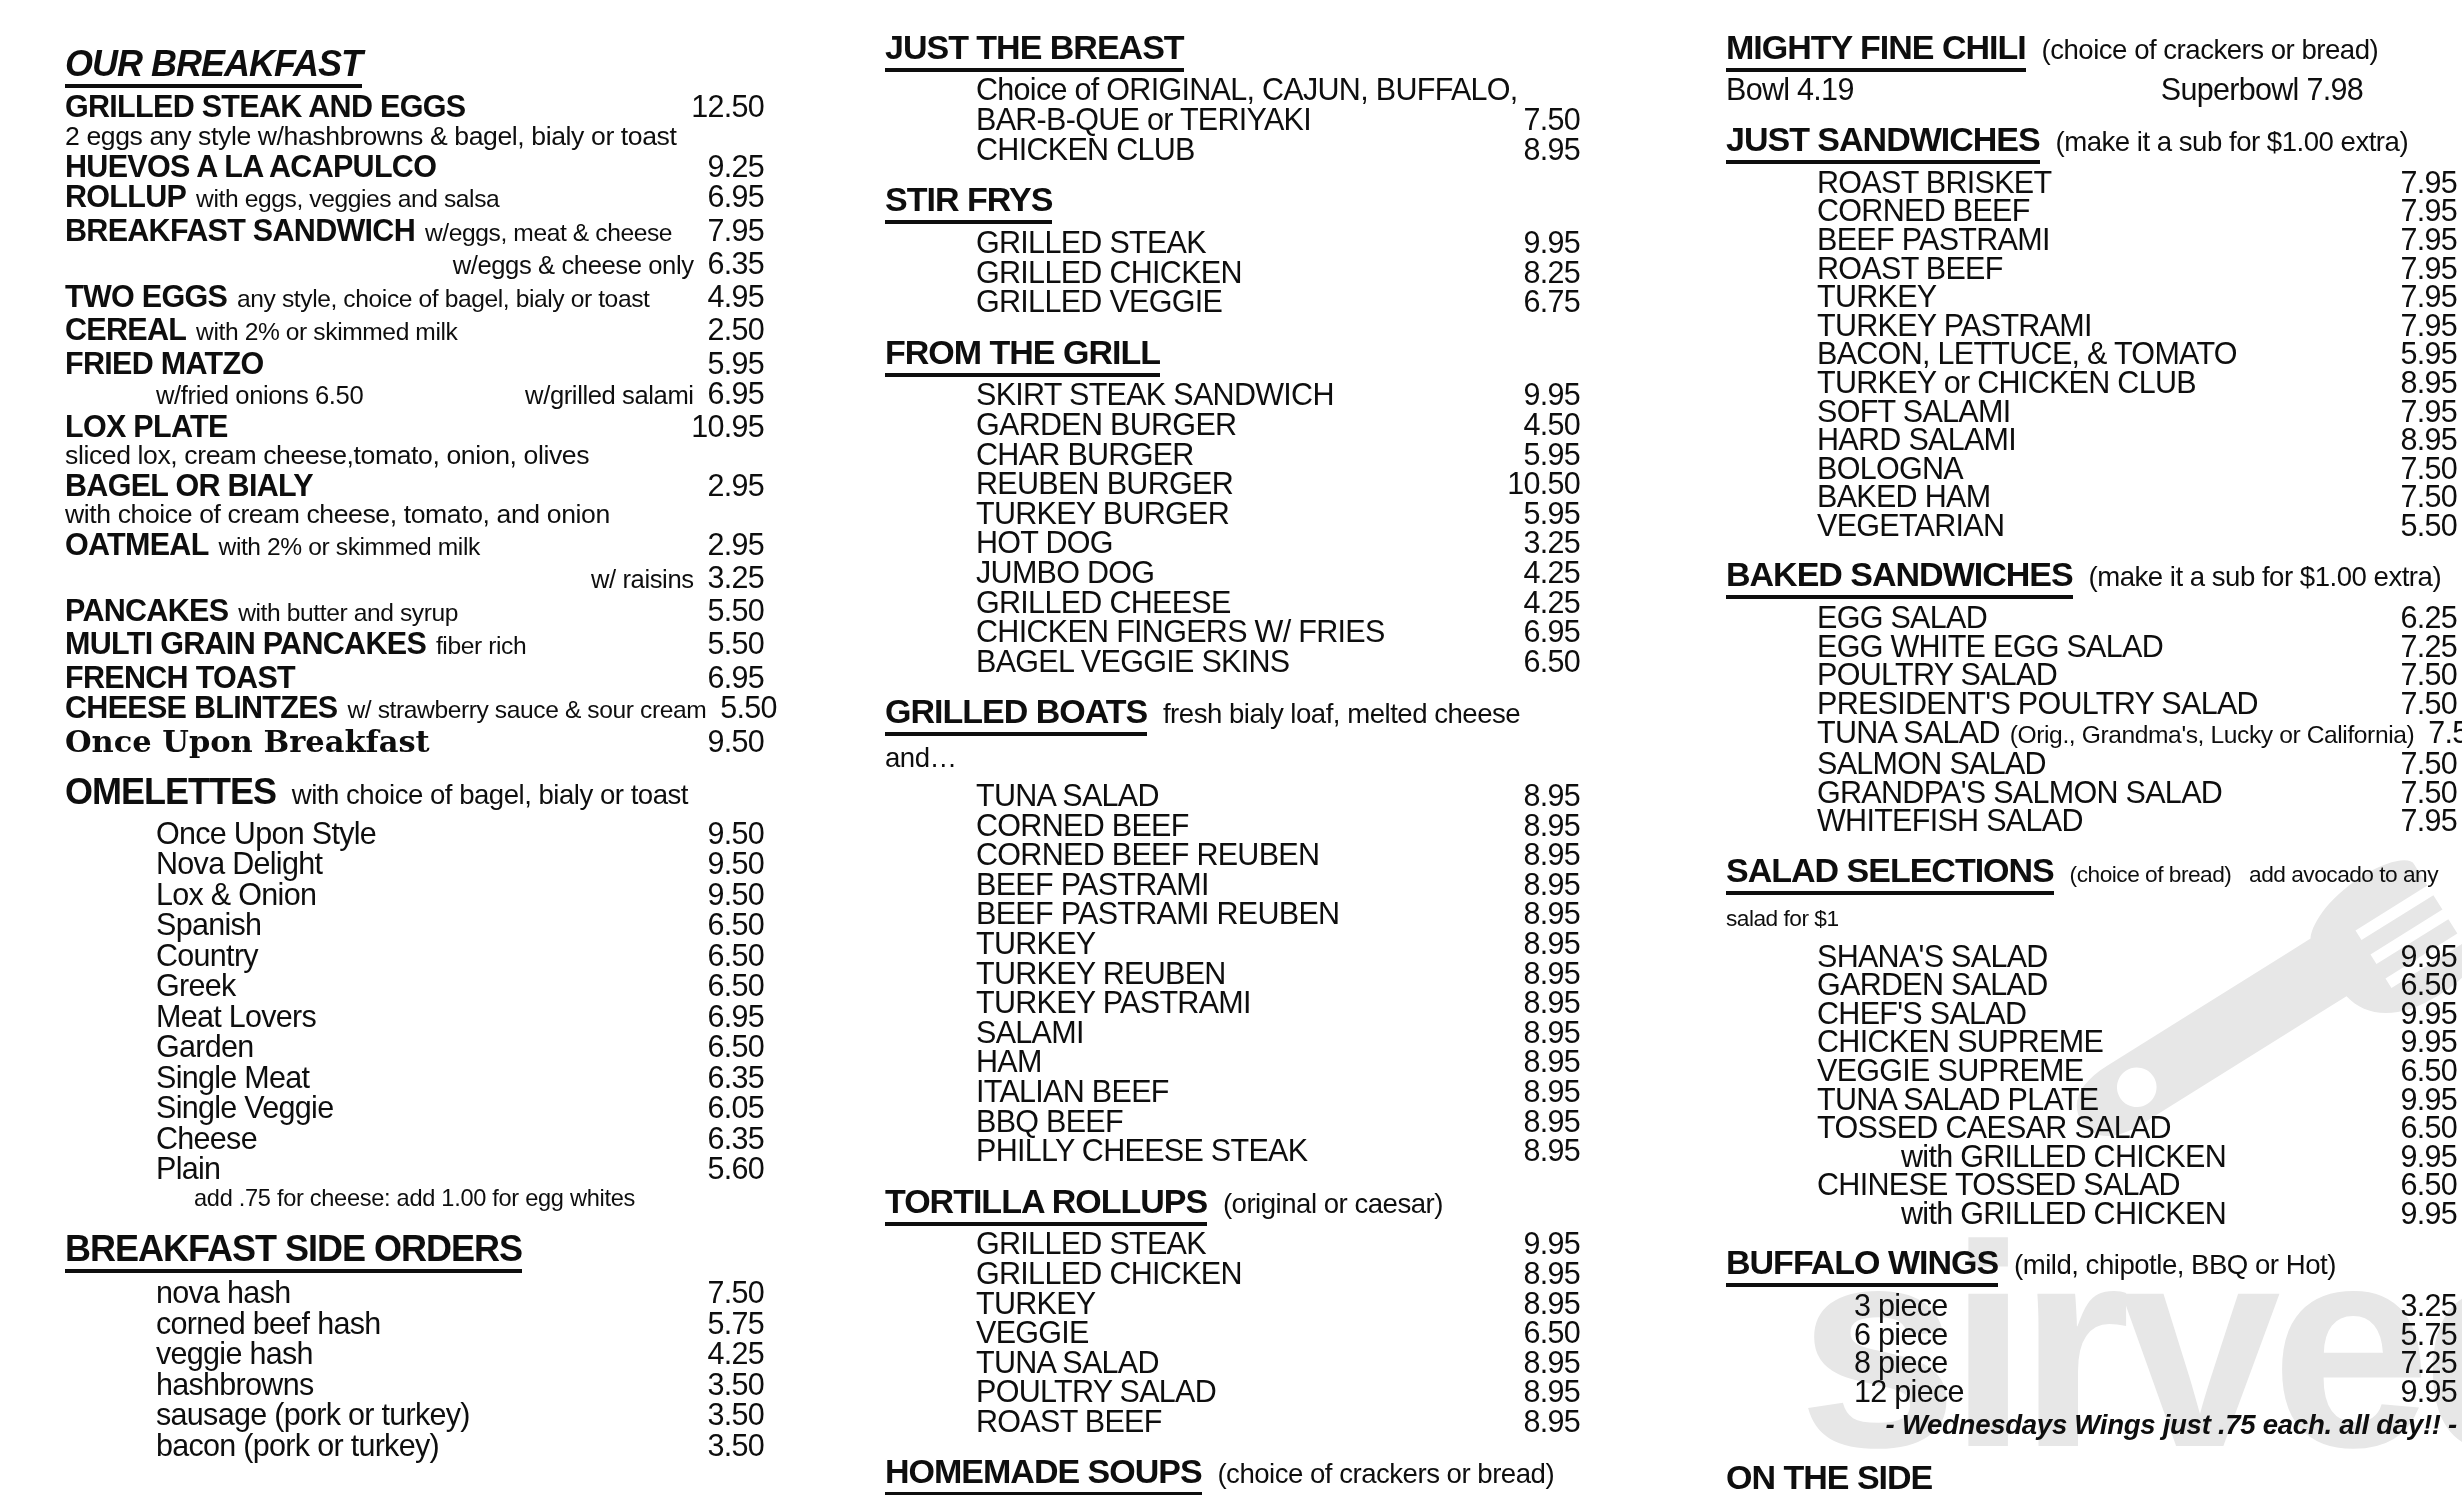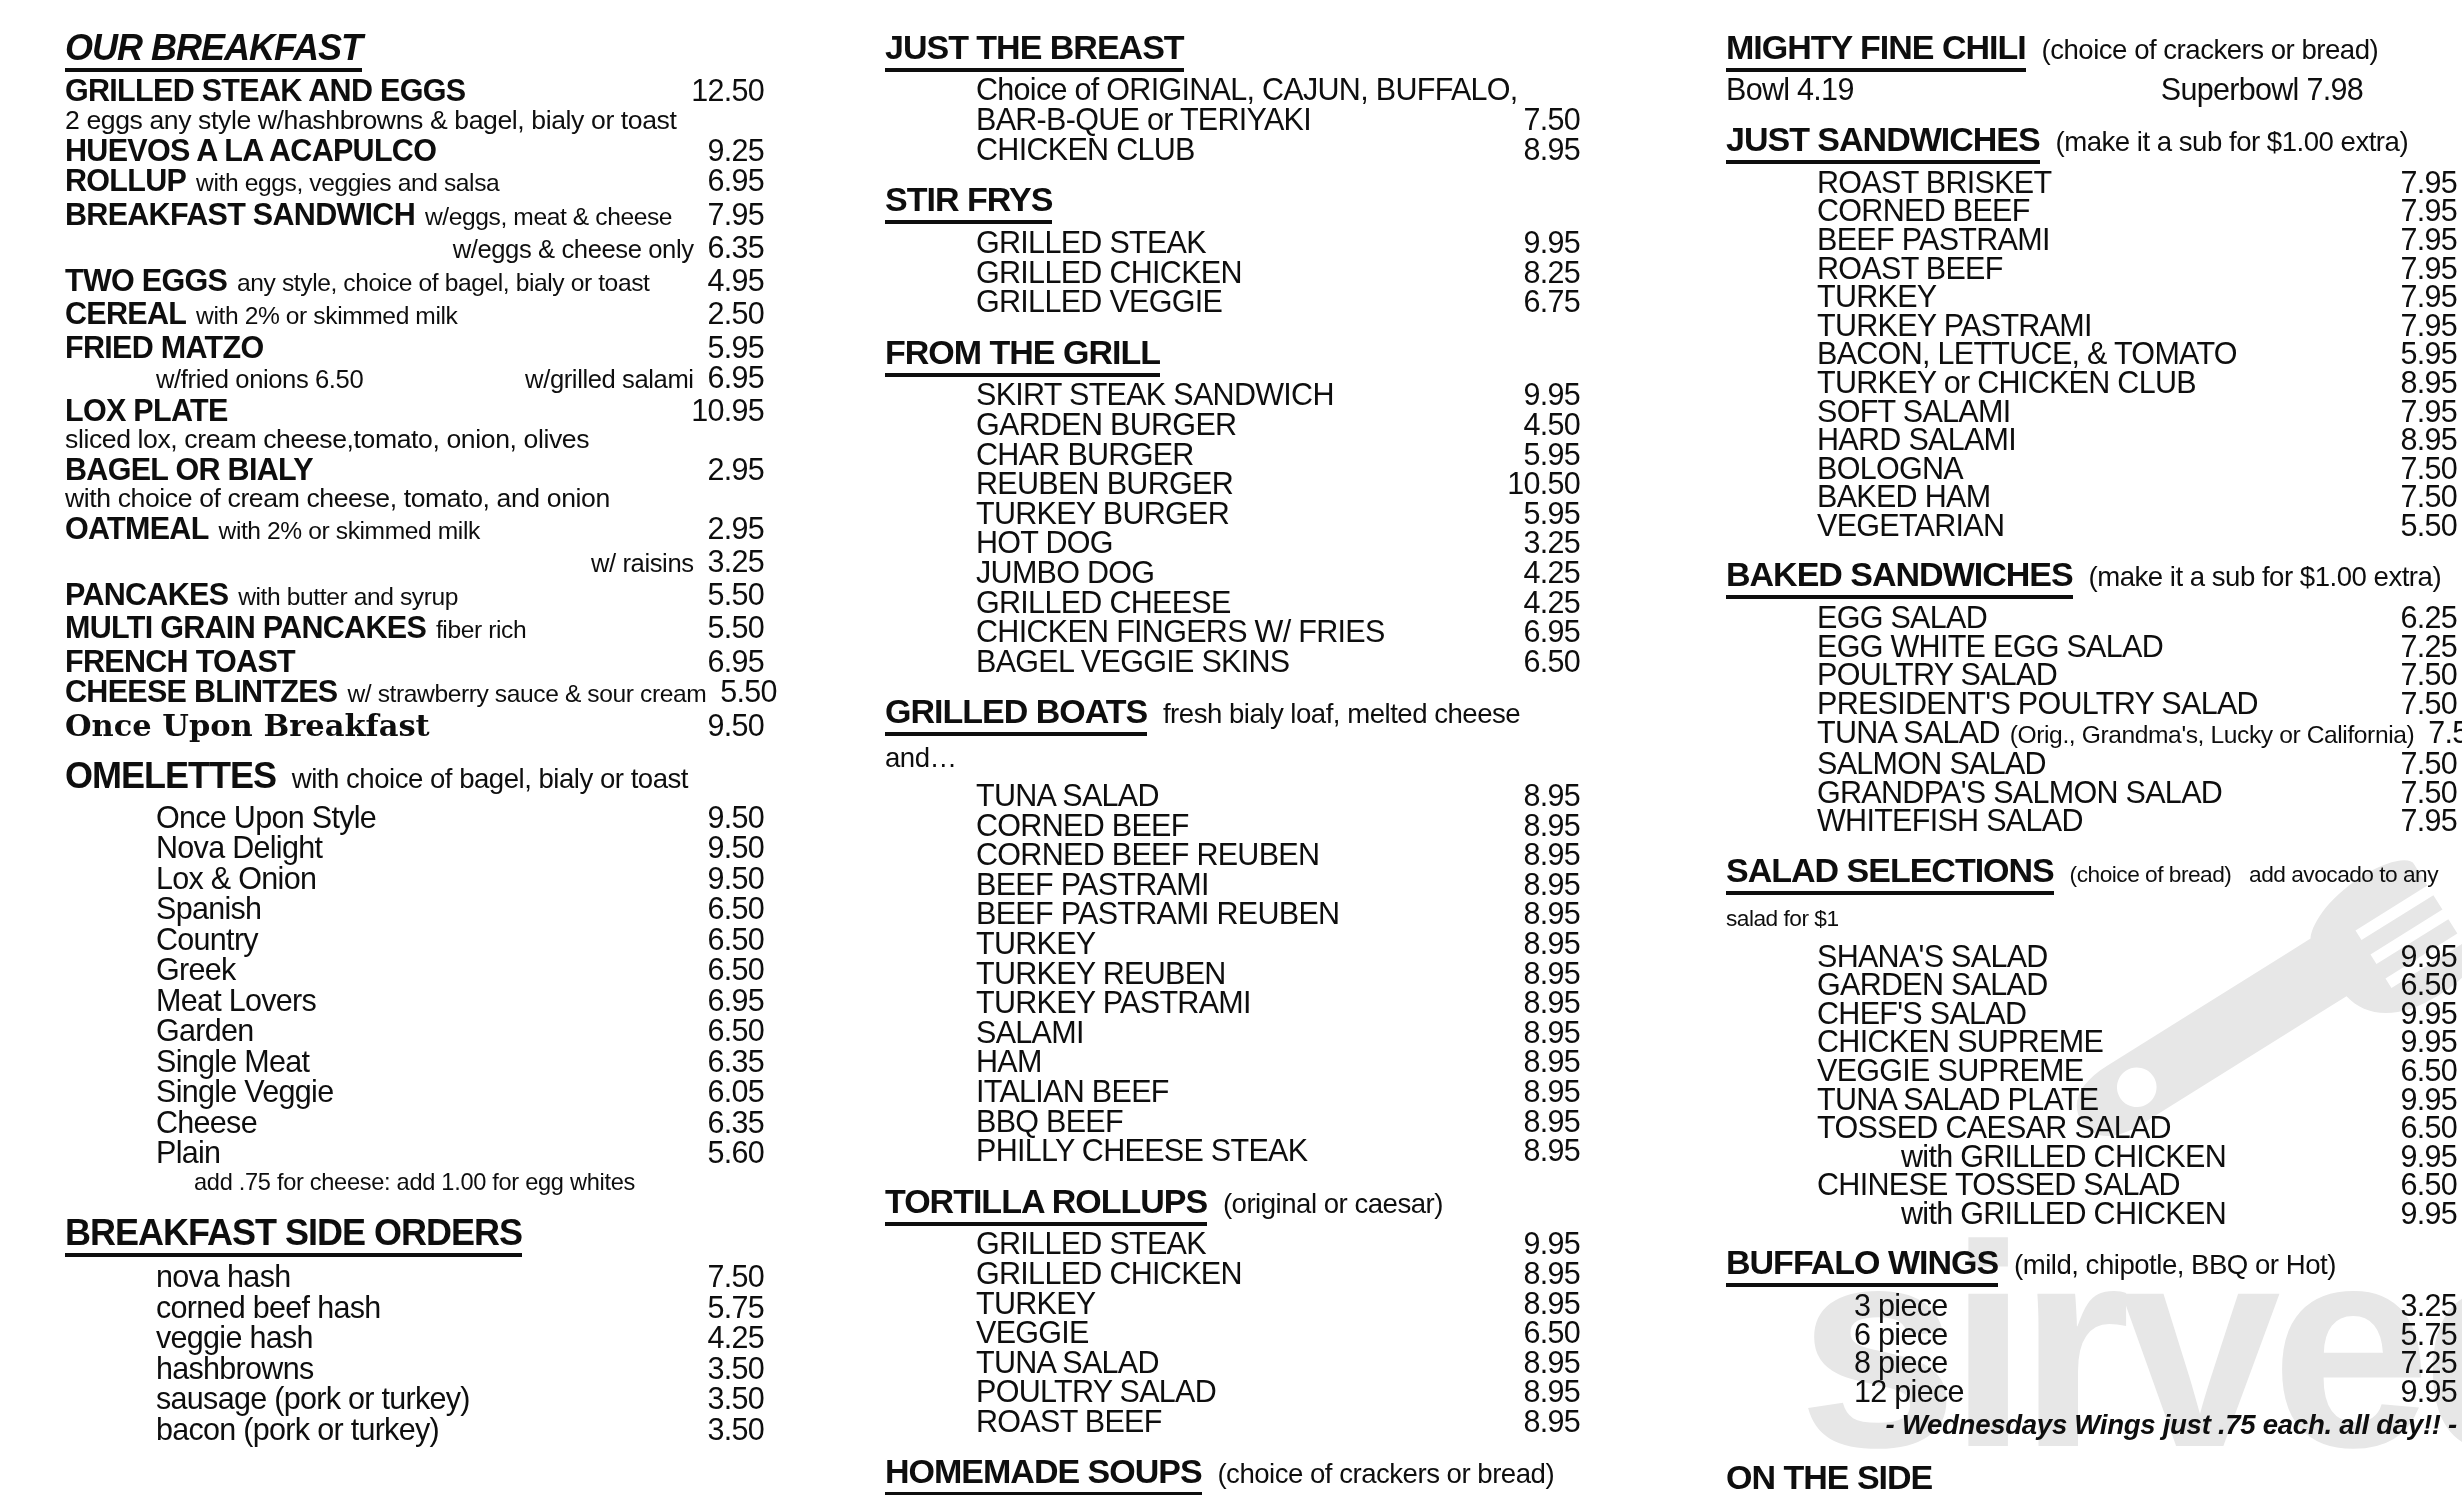--- a/index.html
+++ b/index.html
@@ -18,21 +18,21 @@
   .col { position:absolute; top:27.6px; z-index:1; }
   .col-left  { left:65px;   width:699px; --lh:30.5px; }
   .col-mid   { left:885px;  width:695px; --lh:29.6px; }
   .col-right { left:1726px; width:731px; --lh:28.6px; }
   .section { margin:0; }
   .sec-header { margin:15.8px 0 3.9px 0; font-weight:700; font-size:34px; line-height:39px; letter-spacing:-1px; }
   .col-left .sec-header { font-size:36px; }
   .section:first-child .sec-header { margin-top:0; }
   .sec-title { display:inline-block; border-bottom:4.9px solid #0e0e0e; padding-bottom:1px; }
   .sec-title.no-underline { border-bottom:none; }
-  .sec-title.italic { font-style:italic; }
+  .sec-title.italic { font-style:italic;margin-top:16px; }
   .sec-note { font-weight:400; font-size:27.6px; letter-spacing:-0.5px; margin-left:15.8px; }
   .sec-note.small { font-size:22.7px; }
   .sec-note2 { font-weight:400; font-size:22.7px; letter-spacing:-0.5px; margin-left:17.7px; }
   
   .row { display:flex; align-items:baseline; line-height:var(--lh); font-size:30.5px; letter-spacing:-0.7px; }
   .row .name { white-space:nowrap; }
   .row.bold .name { font-weight:700; }
   .row .desc { font-size:24.6px; margin-left:9.9px; letter-spacing:-0.4px; white-space:nowrap; }
   .row .fill { flex:1 1 auto; }
   .row .price { white-space:nowrap; padding-left:13.8px; }

